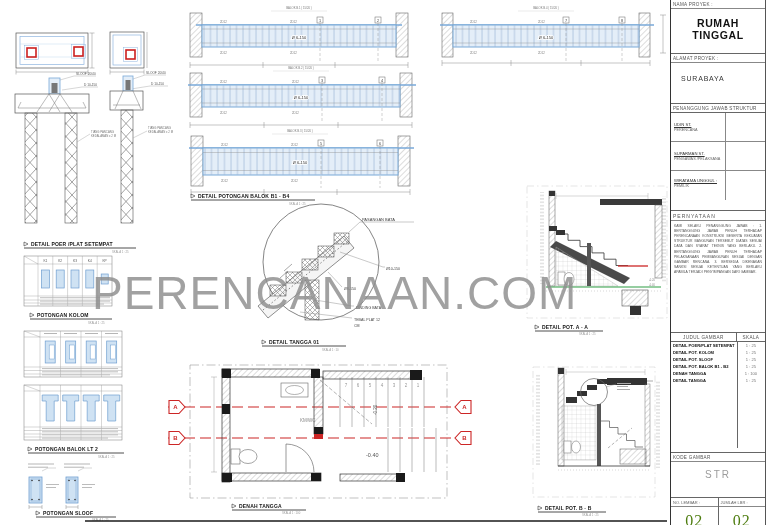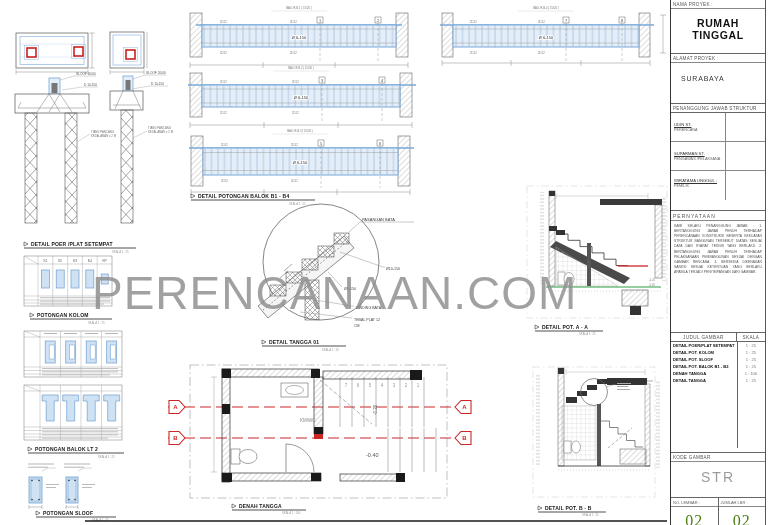--- a/index.html
+++ b/index.html
@@ -41,21 +41,21 @@
   .jd-head{display:flex;border-bottom:1px solid #666;font-size:4.6px;letter-spacing:.4px;color:#555;}
   .jd-head .c1{width:70%;text-align:center;padding:2px 0 1px;border-right:1px solid #666;}
   .jd-head .c2{flex:1;text-align:center;padding:2px 0 1px;}
   .jd-rows{position:relative;height:106px;}
   .jd-vline{position:absolute;left:70%;top:0;bottom:0;width:0;border-left:1px solid #666;}
   .jd-row{display:flex;height:7px;}
   .jd-row .t{width:70%;font-size:4.1px;font-weight:bold;color:#111;padding:1px 0 0 2px;
              white-space:nowrap;overflow:hidden;}
   .jd-row .s{flex:1;font-size:4.1px;color:#777;text-align:center;padding-top:1px;}
   .tb-kode{height:45px;}
-  .tb-kode .val{font-size:14px;color:#9c9c9c;letter-spacing:2px;text-align:center;padding-top:7px;}
+  .tb-kode .val{font-size:10px;color:#9c9c9c;letter-spacing:2px;text-align:center;padding-top:7px;}
   .tb-bot{display:flex;height:45px;}
   .tb-bot .cell{flex:1;}
   .tb-bot .cell:first-child{border-right:1px solid #666;}
   .tb-bot .ch{font-size:4px;color:#666;padding:2px 1px 1px 2px;border-bottom:1px solid #888;}
   .tb-bot .cv{font-size:16px;color:#4d7c0f;text-align:center;letter-spacing:1px;padding-top:5px;font-family:Liberation Serif, serif;}
 </style>
 </head>
 <body>
 
 <div class="sheet">

